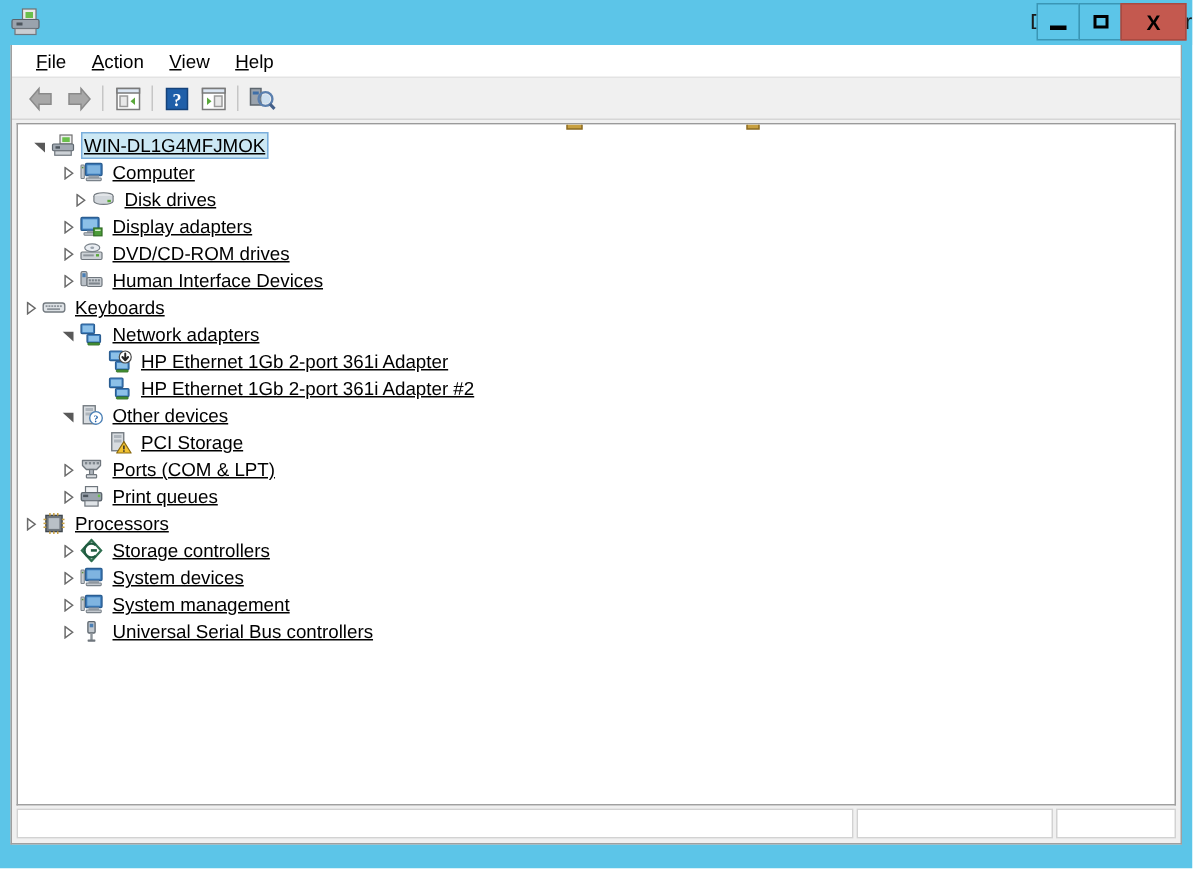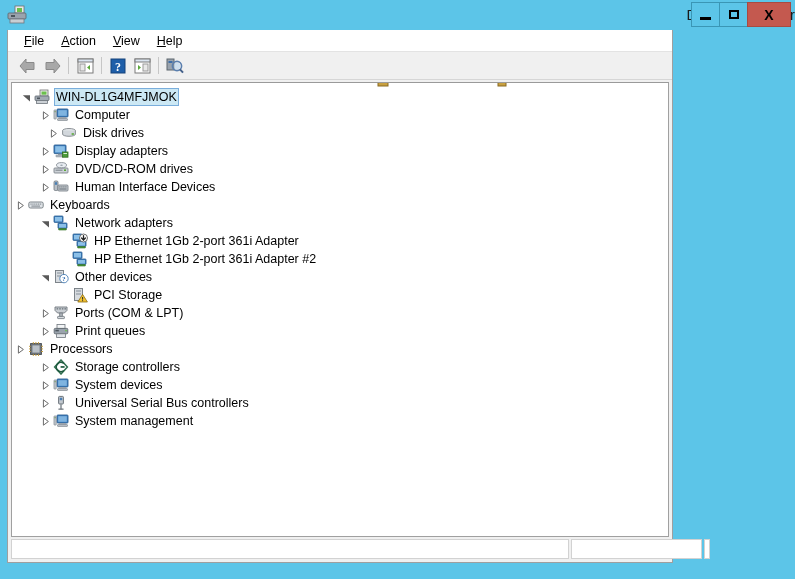--- a/index.html
+++ b/index.html
@@ -85,21 +85,21 @@
     color: #000;
     line-height: 1;
     font-family: "Liberation Sans", sans-serif;
   }
 
   
   #client {
     position: absolute;
     left: 7px;
     top: 30px;
-    width: 666px;
+    width: 781px;
     height: 533px;
     background: #f0f0f0;
     border: 1px solid #9f9f9f;
     border-top: none;
     box-sizing: border-box;
     display: flex;
     flex-direction: column;
   }
 
   
@@ -169,20 +169,21 @@
     position: absolute;
     top: -9px;
     width: 13px; height: 13px;
   }
   #clip-row .clip-ico-a { left: 365px; }
   #clip-row .clip-ico-b { left: 484px; }
 
   #tree {
     padding-top: 1px;
     user-select: none;
+    text-decoration: underline;
   }
   .row {
     display: flex;
     align-items: center;
     height: 18px;
     font-size: 12.5px;
     color: #000;
     cursor: default;
     white-space: nowrap;
   }
@@ -635,46 +636,46 @@
             <span class="row-label">System devices</span>
           </div>
           <div class="row" style="padding-left:25px">
             <span class="twisty">
               <svg width="9" height="9" viewBox="0 0 9 9">
                 <path d="M2.4 0.8 L7.4 4.5 L2.4 8.2 Z" fill="none" stroke="#6b6b6b" stroke-width="1"></path>
               </svg>
             </span>
             <span class="row-icon">
               <svg width="16" height="16" viewBox="0 0 16 16">
-                <rect x="5.6" y="1.4" width="4.8" height="7.6" rx="0.8" fill="#c3c9cf" stroke="#5d666e" stroke-width="0.9"></rect>
-                <rect x="6.8" y="2.8" width="2.4" height="2.4" fill="#4a7fb5"></rect>
-                <rect x="7.2" y="9" width="1.6" height="5.4" fill="#8d949b"></rect>
-                <rect x="5.4" y="13.4" width="5.2" height="1.4" rx="0.4" fill="#6f767d"></rect>
-              </svg>
-            </span>
-            <span class="row-label">Universal Serial Bus controllers</span>
-          </div>
-          <div class="row" style="padding-left:25px">
-            <span class="twisty">
-              <svg width="9" height="9" viewBox="0 0 9 9">
-                <path d="M2.4 0.8 L7.4 4.5 L2.4 8.2 Z" fill="none" stroke="#6b6b6b" stroke-width="1"></path>
-              </svg>
-            </span>
-            <span class="row-icon">
-              <svg width="16" height="16" viewBox="0 0 16 16">
                 <rect x="4" y="2" width="11" height="8" rx="0.8" fill="#3f7fbf" stroke="#2a5d91" stroke-width="0.9"></rect>
                 <rect x="5.2" y="3.2" width="8.6" height="5.6" fill="#7fb4e0"></rect>
                 <rect x="6" y="10" width="7" height="1.6" fill="#9aa3ad"></rect>
                 <rect x="4.5" y="11.6" width="10" height="1.8" rx="0.5" fill="#c3c9cf" stroke="#7a828a" stroke-width="0.7"></rect>
                 <rect x="1" y="3" width="2.2" height="9" rx="0.5" fill="#c9ced3" stroke="#7a828a" stroke-width="0.7"></rect>
                 <rect x="1.6" y="4.2" width="1" height="1" fill="#5a8f3a"></rect>
               </svg>
             </span>
             <span class="row-label">System management</span>
           </div>
+          <div class="row" style="padding-left:25px">
+            <span class="twisty">
+              <svg width="9" height="9" viewBox="0 0 9 9">
+                <path d="M2.4 0.8 L7.4 4.5 L2.4 8.2 Z" fill="none" stroke="#6b6b6b" stroke-width="1"></path>
+              </svg>
+            </span>
+            <span class="row-icon">
+              <svg width="16" height="16" viewBox="0 0 16 16">
+                <rect x="5.6" y="1.4" width="4.8" height="7.6" rx="0.8" fill="#c3c9cf" stroke="#5d666e" stroke-width="0.9"></rect>
+                <rect x="6.8" y="2.8" width="2.4" height="2.4" fill="#4a7fb5"></rect>
+                <rect x="7.2" y="9" width="1.6" height="5.4" fill="#8d949b"></rect>
+                <rect x="5.4" y="13.4" width="5.2" height="1.4" rx="0.4" fill="#6f767d"></rect>
+              </svg>
+            </span>
+            <span class="row-label">Universal Serial Bus controllers</span>
+          </div>
         </div>
     </div>
 
     <div id="statusbar">
       <div class="status-pane" id="status-pane-1"></div>
       <div class="status-pane" id="status-pane-2"></div>
       <div class="status-pane" id="status-pane-3"></div>
     </div>
 
   </div>

